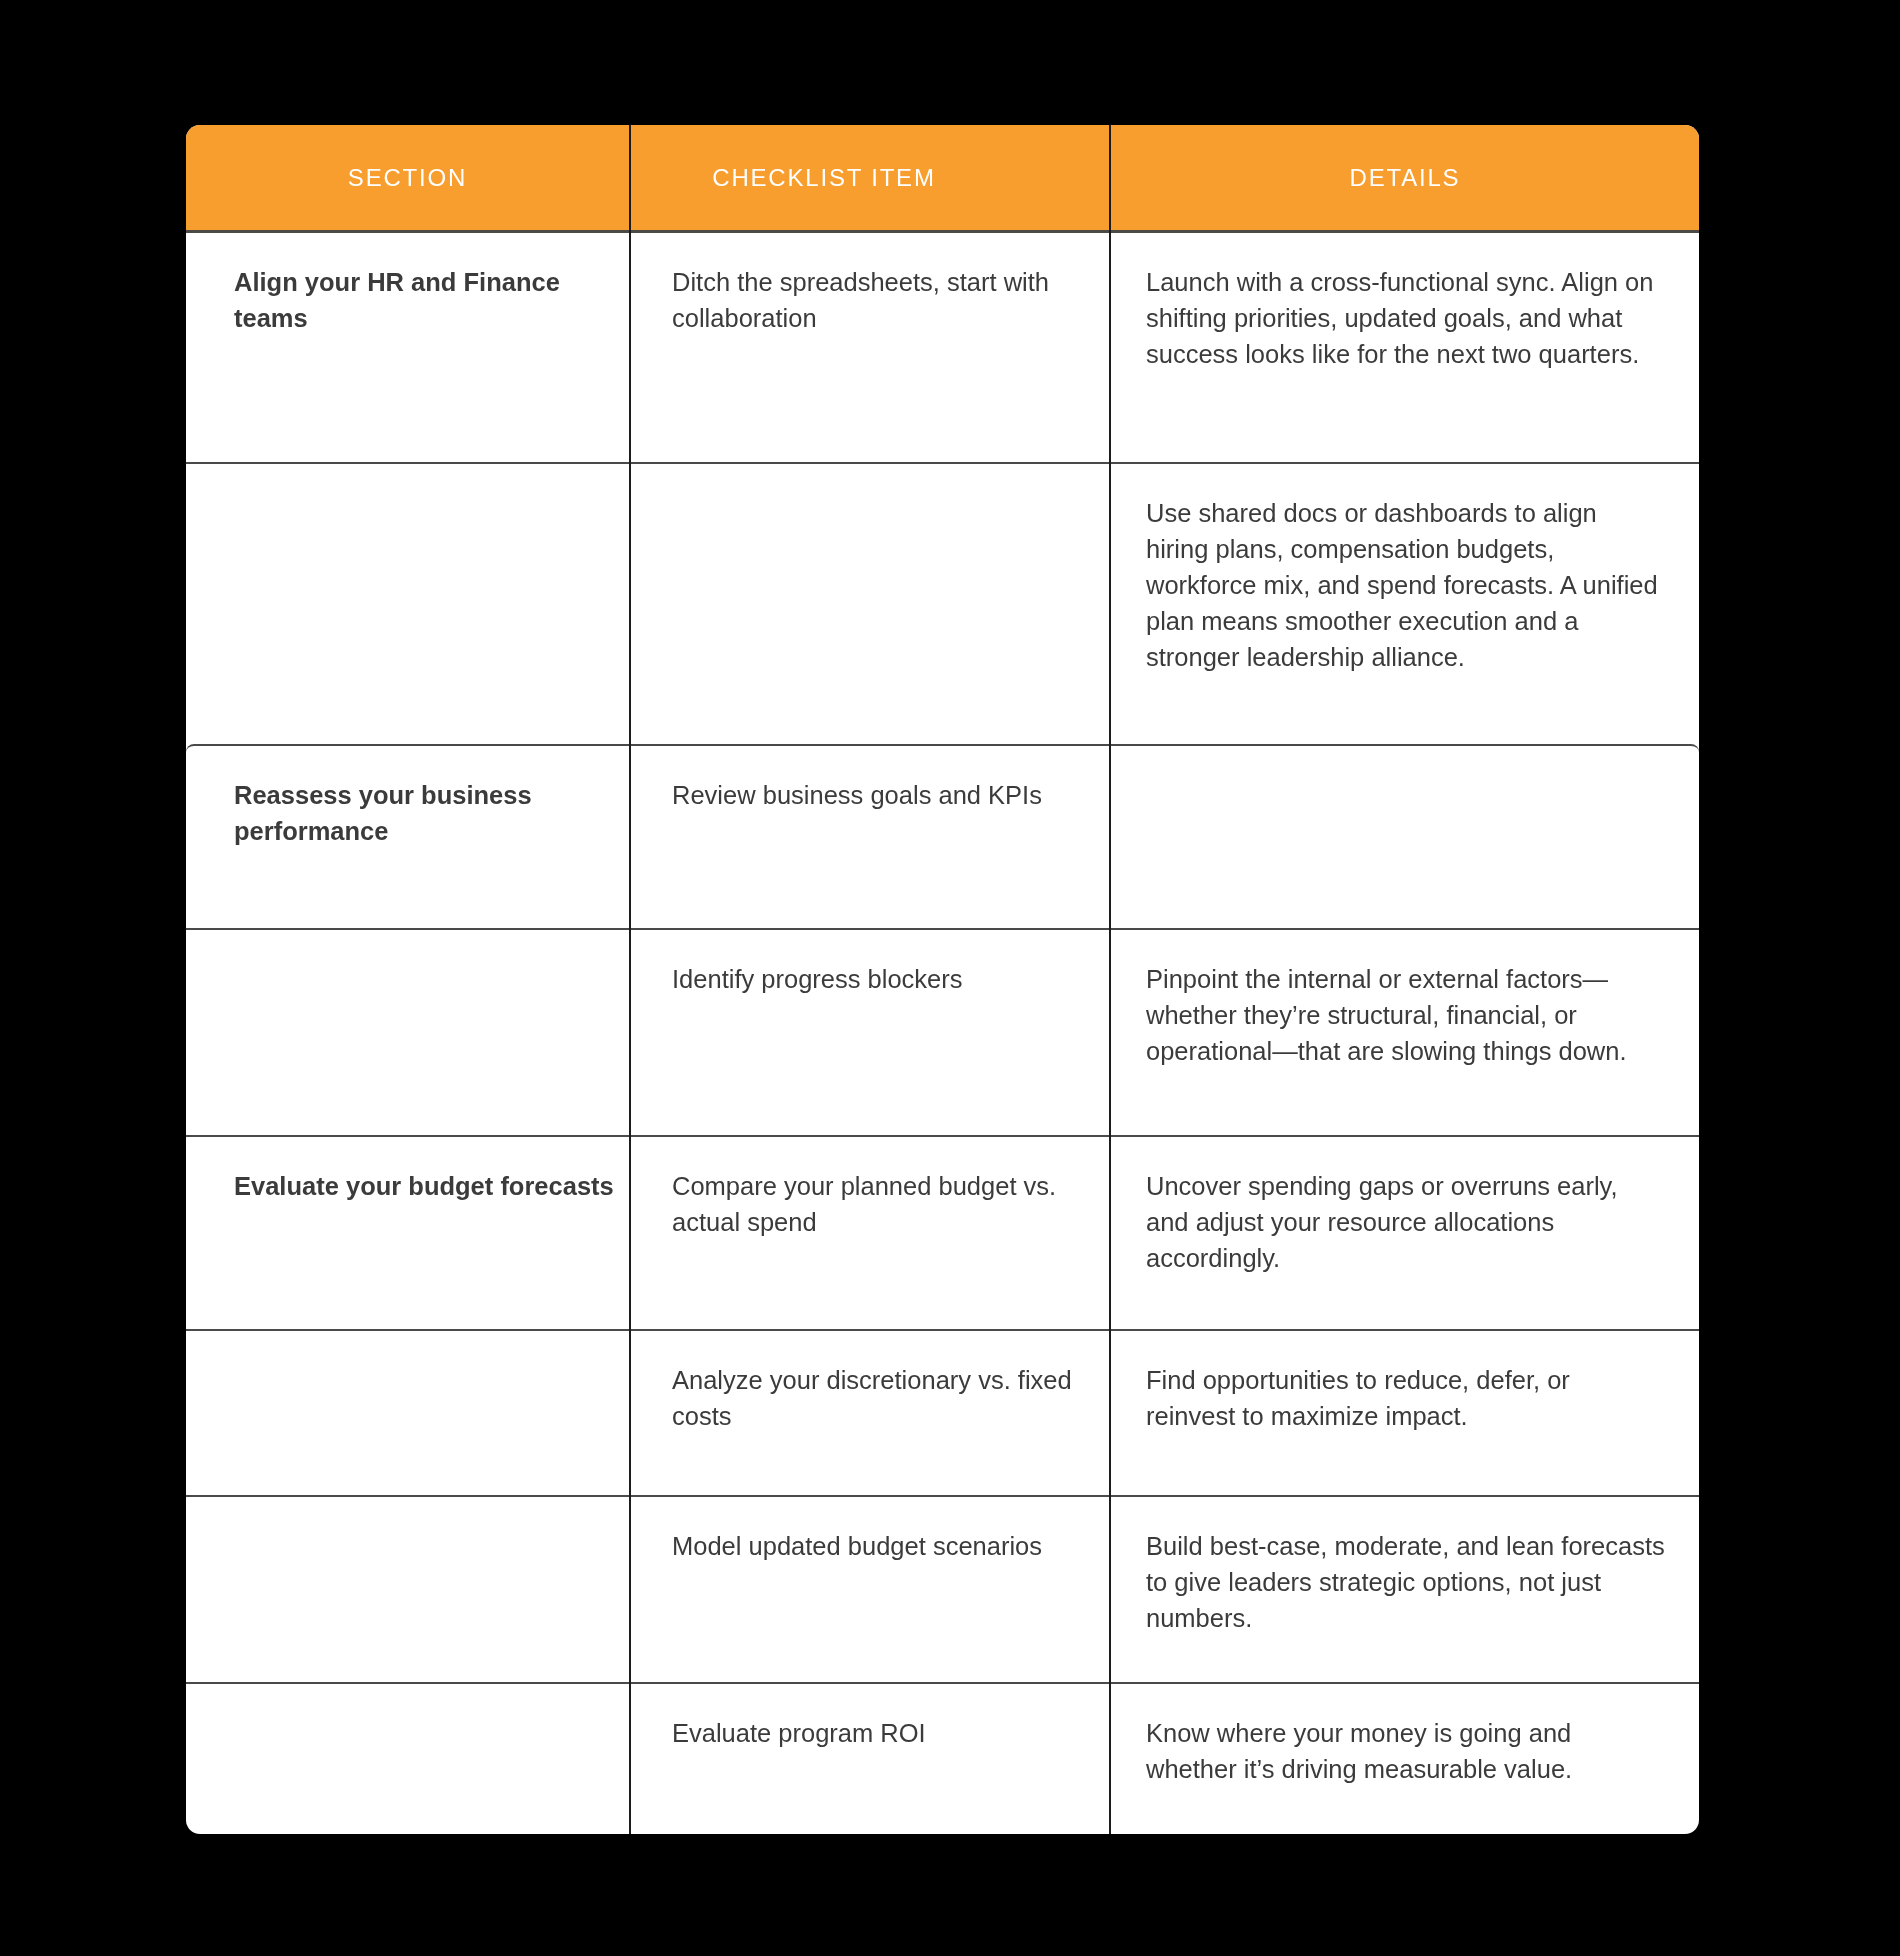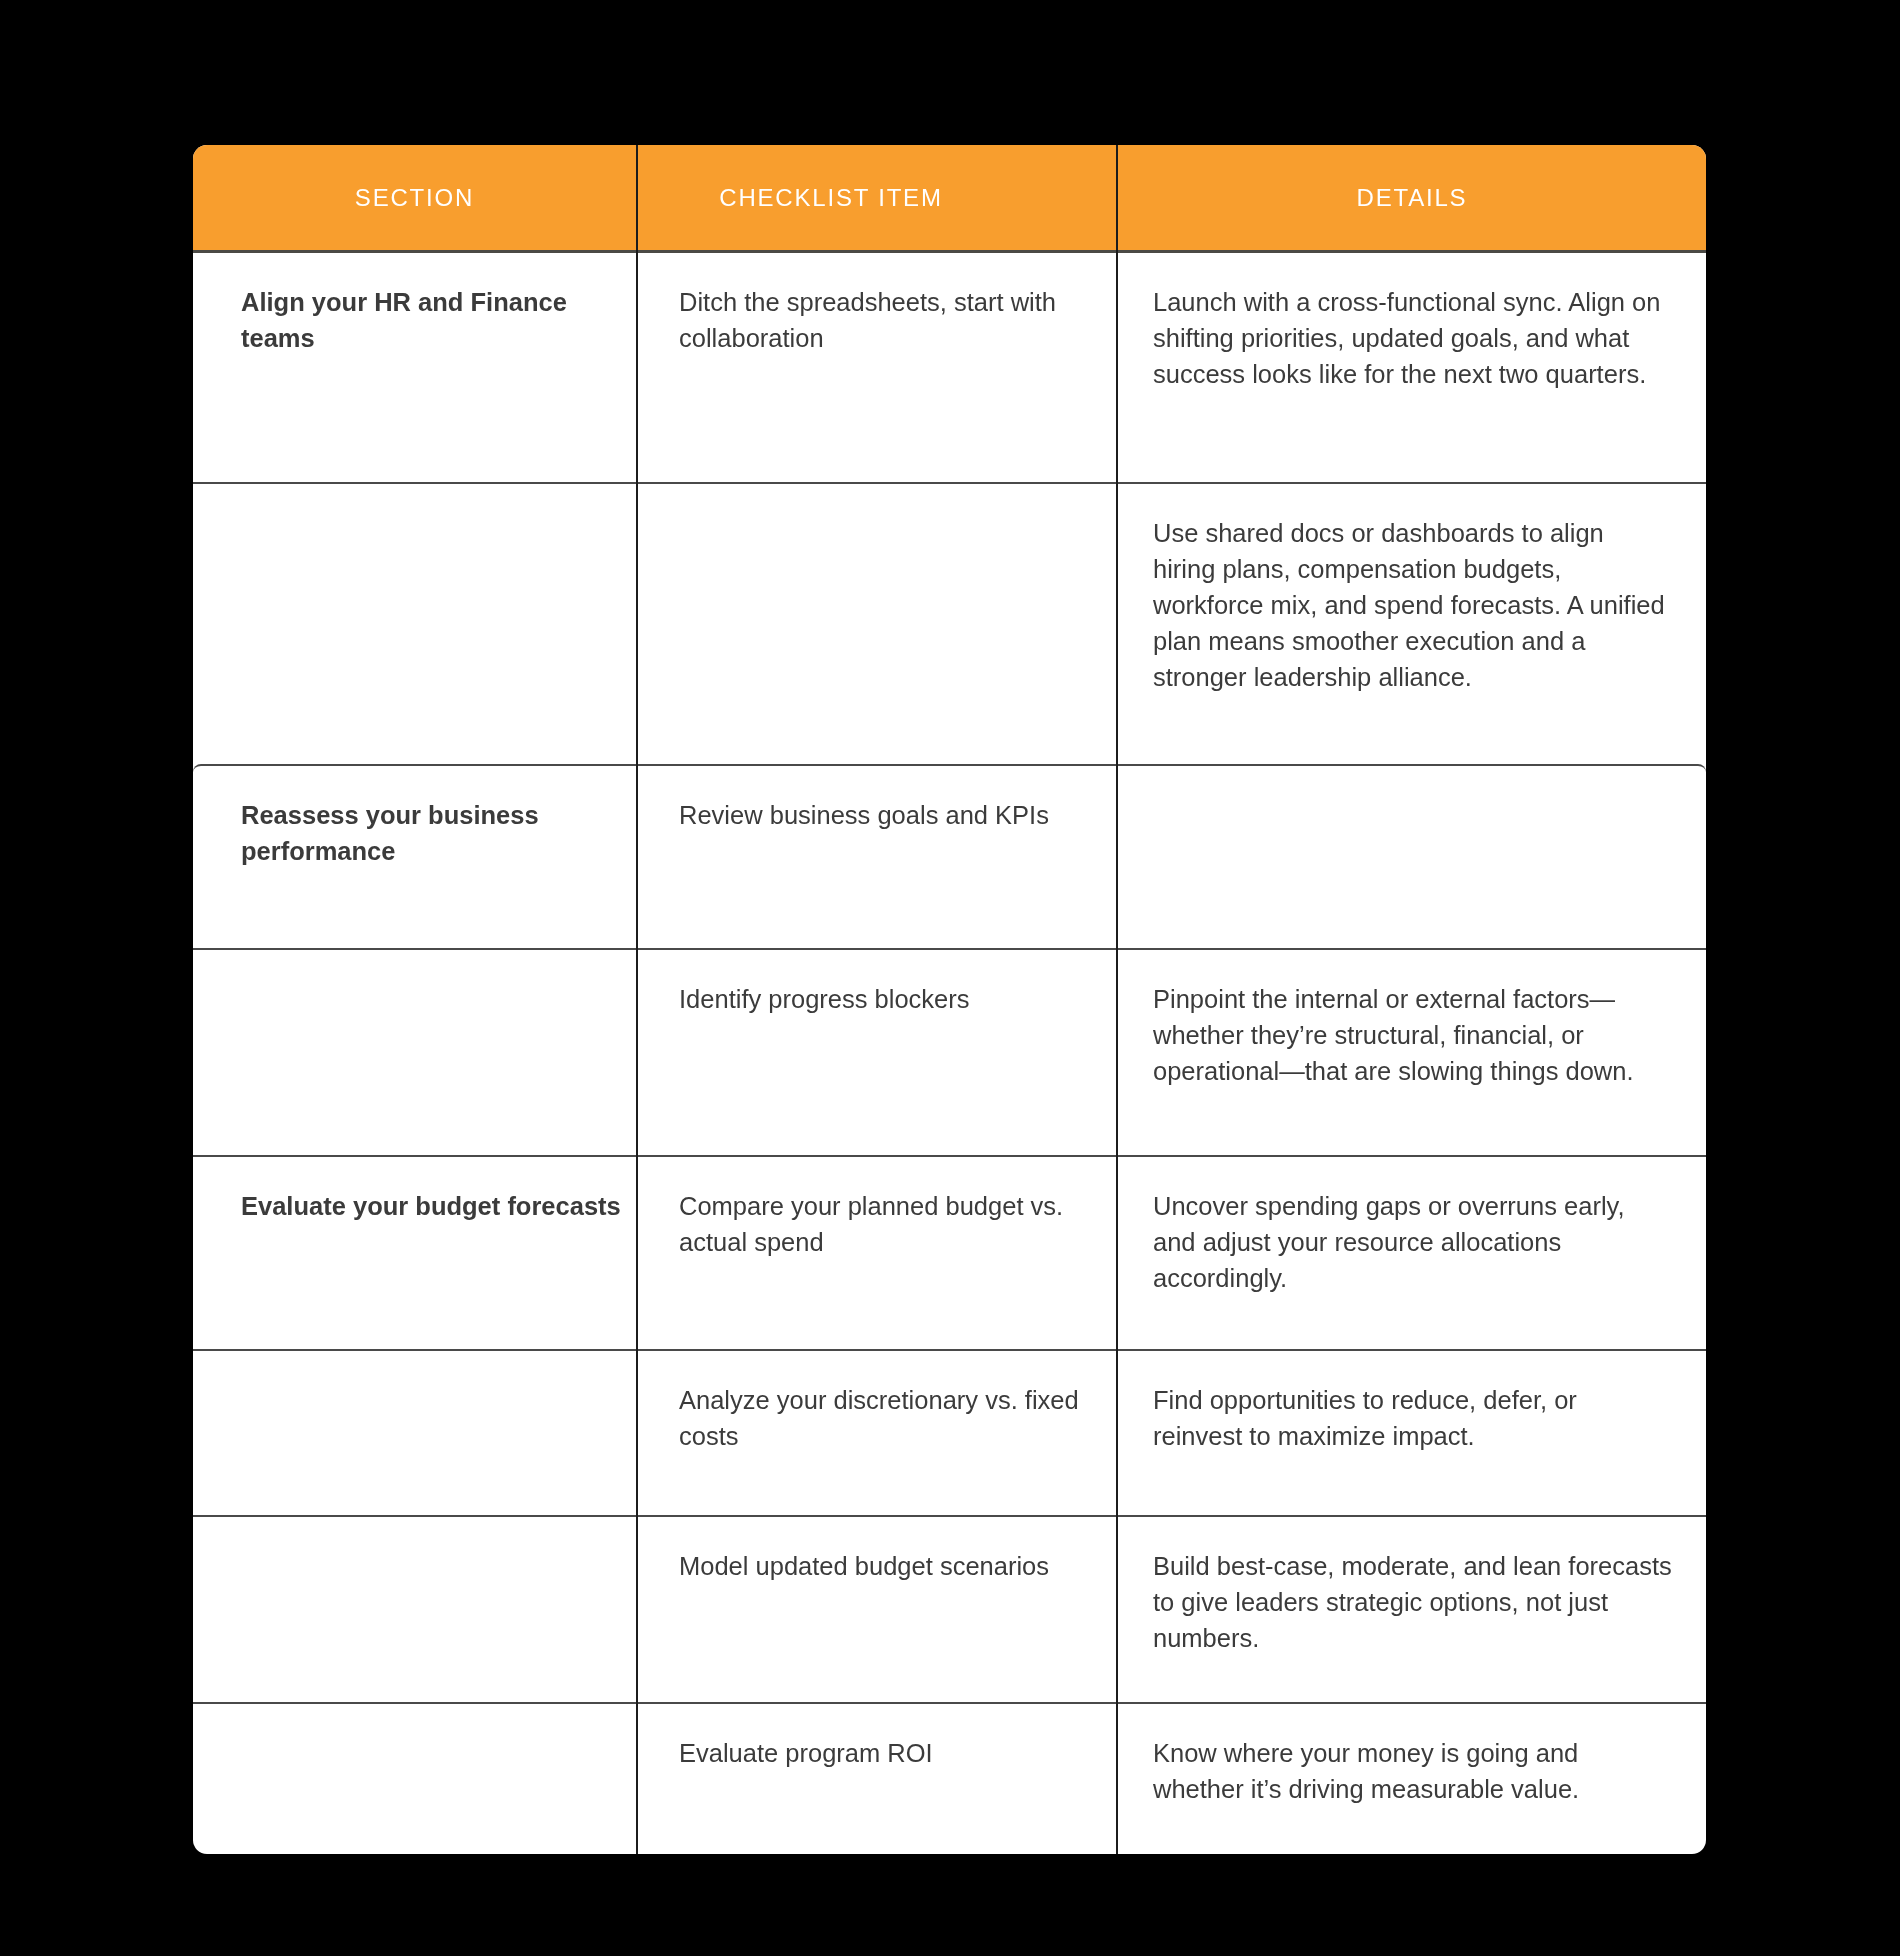--- a/index.html
+++ b/index.html
@@ -1,22 +1,22 @@
 <!DOCTYPE html>
 <html><head>
 <meta charset="utf-8">
 <style>
   html, body { margin:0; padding:0; }
   body {
     width:1900px; height:1956px; background:#000000; position:relative; overflow:hidden;
     font-family:"Liberation Sans", "DejaVu Sans", sans-serif;
   }
   .table {
-    position:absolute; left:193px; top:125px; width:1513px; height:1709px;
-    background:#ffffff; border-radius:14px; overflow:hidden;margin-top:20px;
+    position:absolute; left:186px; top:125px; width:1513px; height:1709px;
+    background:#ffffff; border-radius:14px; overflow:hidden;
   }
   .header {
     position:absolute; left:0; top:0; width:100%; height:105px;
     background:#F89E2E; border-bottom:3px solid #4b4a45;
   }
   .hcell {
     position:absolute; top:0; height:105px; display:flex; align-items:center; justify-content:center;
     color:#ffffff; font-size:24px; letter-spacing:1.8px; text-transform:uppercase;
   }
   .vline { position:absolute; top:0; width:2px; background:#1c1c1c; height:100%; }

